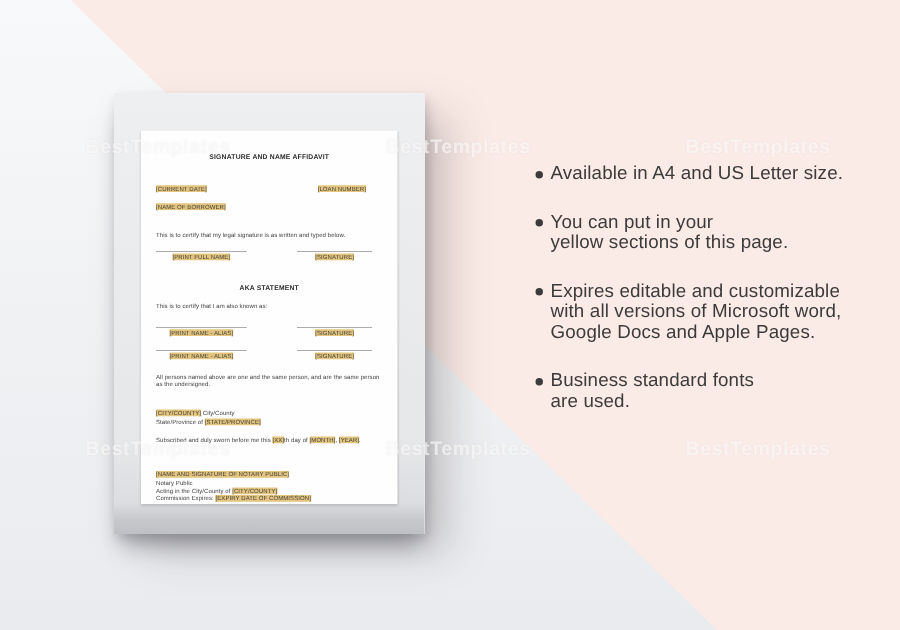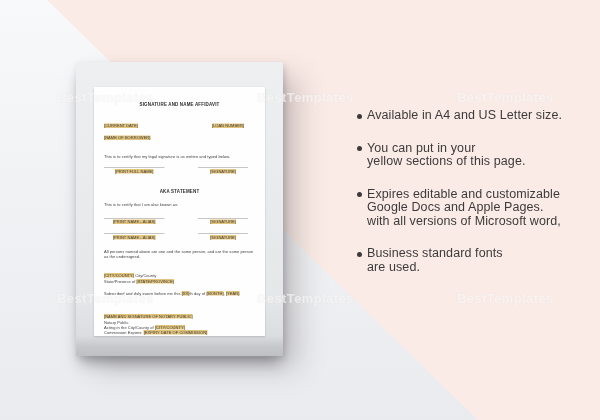--- a/index.html
+++ b/index.html
@@ -134,22 +134,22 @@
         <span class="dot"></span>
         <div>
           <div>You can put in your</div>
           <div>yellow sections of this page.</div>
         </div>
       </li>
       <li>
         <span class="dot"></span>
         <div>
           <div>Expires editable and customizable</div>
+          <div>with all versions of Microsoft word,</div>
           <div>Google Docs and Apple Pages.</div>
-          <div>with all versions of Microsoft word,</div>
         </div>
       </li>
       <li>
         <span class="dot"></span>
         <div>
           <div>Business standard fonts</div>
           <div>are used.</div>
         </div>
       </li>
     </ul>

